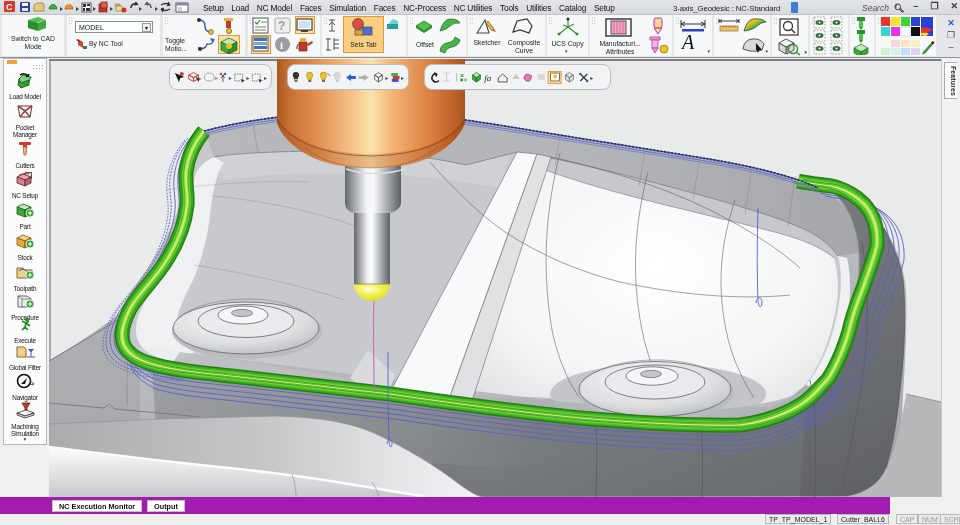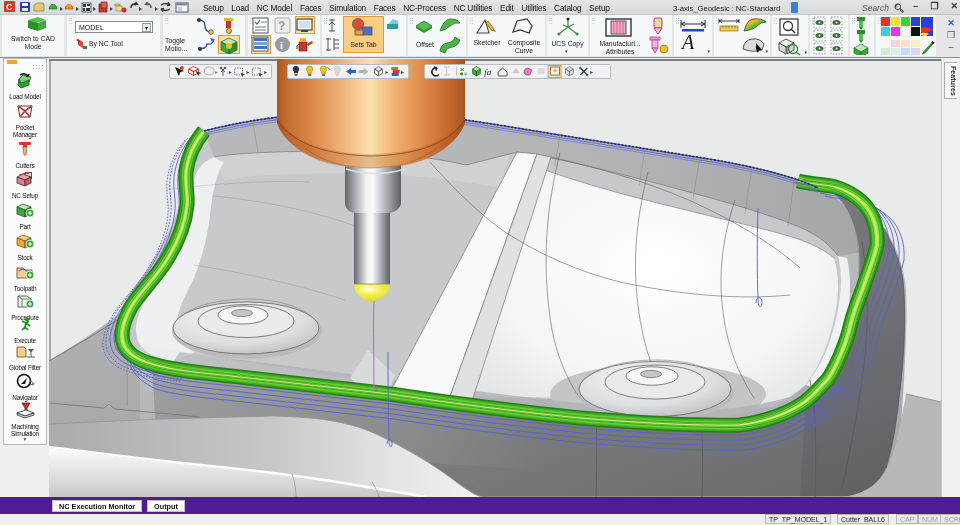--- a/index.html
+++ b/index.html
@@ -19,27 +19,27 @@
 .glabel{position:absolute;font-size:6.8px;color:#222;text-align:center;line-height:7.5px;white-space:nowrap}
 .ribline{position:absolute;left:0;top:57px;width:960px;height:1px;background:#8e9194}
 
 #sidebar{position:absolute;left:3px;top:58px;width:44px;height:387px;background:#fcfcfc;border:1px solid #b8b8b8}
 .sbitem{position:absolute;width:42px;text-align:center}
 .sbitem .lab{font-size:6.4px;color:#111;line-height:7px;letter-spacing:-0.2px}
 
 #vp{position:absolute;left:49px;top:59px;width:892px;height:438px;background:#e9eaea;overflow:hidden}
 #vpsvg{position:absolute;left:0;top:0}
 
-.ftb{position:absolute;height:15px;background:#f2f3f4;border:1px solid #b9bcbe;border-radius:2px;display:flex;align-items:center;padding:0 2px;gap:1px}
+.ftb{position:absolute;height:26px;background:#f2f3f4;border:1px solid #b9bcbe;border-radius:8px;display:flex;align-items:center;padding:0 2px;gap:1px}
 .ftb svg{display:block}
 
 #rgutter{position:absolute;left:941px;top:59px;width:19px;height:438px;background:#f0f1f1;border-left:1px solid #c8c8c8}
 #feattab{position:absolute;left:944px;top:62px;width:13px;height:37px;background:#fafafa;border:1px solid #aaa;border-right:none;font-size:6.8px;font-weight:bold;color:#222;writing-mode:vertical-rl;text-align:center;letter-spacing:0.2px}
 
-#btmtabs{position:absolute;left:0;top:497px;width:960px;height:17px;background:#4c1d95}
+#btmtabs{position:absolute;left:0;top:497px;width:890px;height:17px;background:#a21caf}
 .btab{position:absolute;top:3px;height:12px;background:#fff;border:1px solid #c0c0c0;font-size:7.3px;font-weight:bold;color:#111;display:flex;align-items:center;padding:0 6px}
 #statusbar{position:absolute;left:0;top:514px;width:960px;height:11px;background:#eef0f0}
 .sbox{position:absolute;top:0px;height:10px;border:1px solid #b6b8ba;background:#e9ebeb;font-size:7px;color:#222;display:flex;align-items:center;padding:0 3px;white-space:nowrap}
 .sboxg{color:#999}
 </style></head>
 <body>
 <div id="app">
 
 <div id="titlebar">
  <div class="qat" id="qat">
@@ -77,21 +77,21 @@
  </div>
  <div class="menus">
         <span>Setup</span>
         <span>Load</span>
         <span>NC Model</span>
         <span>Faces</span>
         <span>Simulation</span>
         <span>Faces</span>
         <span>NC-Process</span>
         <span>NC Utilities</span>
-        <span>Edit</span>
+        <span>Tools</span>
         <span>Utilities</span>
         <span>Catalog</span>
         <span>Setup</span>
       </div>
 </div>
 <div id="wintitle">3-axis_Geodesic : NC-Standard</div>
 <div style="position:absolute;left:791px;top:2px;width:7px;height:11px;background:#3a7fd4;border-radius:1px"></div>
 <div id="search">Search&nbsp;&nbsp;<b style="font-style:normal;color:#111">🔍︎</b></div>
 <div id="winbtns">
       <span>–</span>

